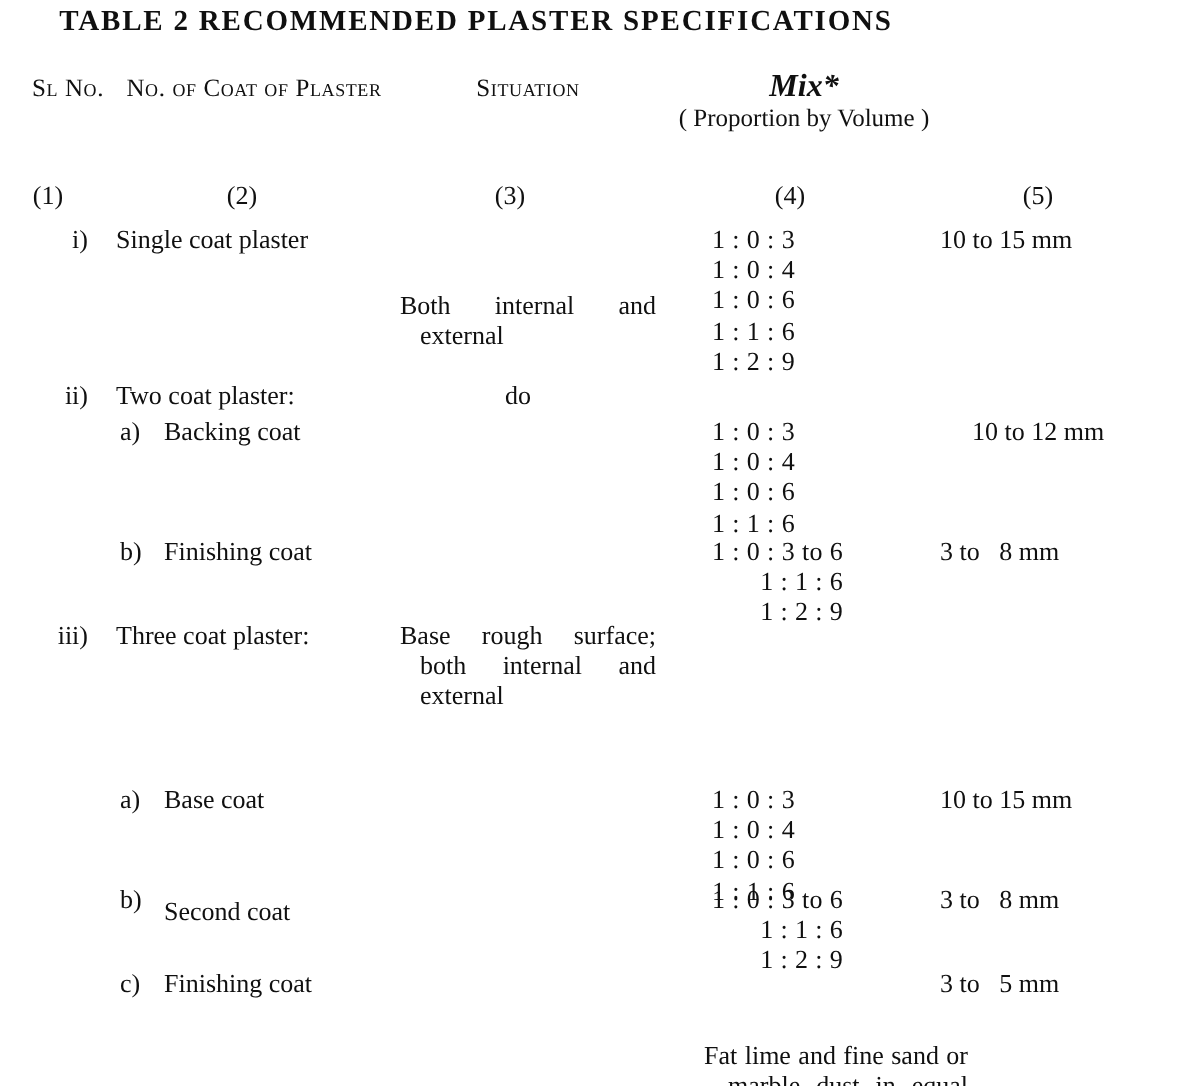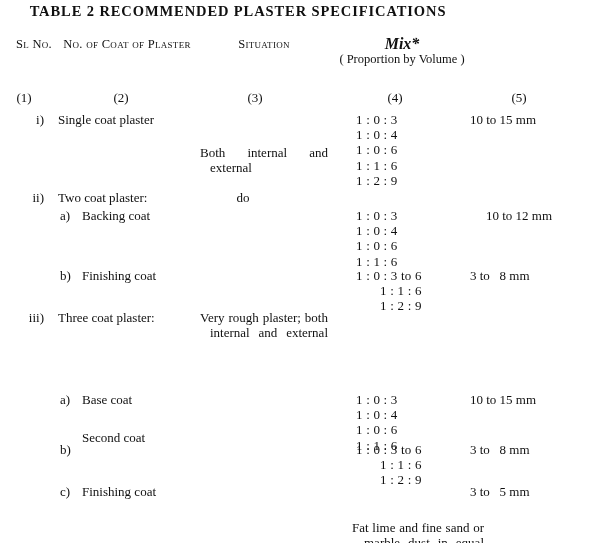--- a/index.html
+++ b/index.html
@@ -164,46 +164,46 @@
     <div class="cell c-label" style="left: 58px; top: 0px;">Single coat plaster</div>
     <div class="cell c-situation" style="left: 200px; top: 0px; margin-top: 33px;">Both internal and external</div>
     <div class="cell c-mix" style="left: 356px; top: 0px;">1 : 0 : 3
 1 : 0 : 4
 1 : 0 : 6
 1 : 1 : 6
 1 : 2 : 9</div>
     <div class="cell c-thick" style="left: 470px; top: 0px;">10 to 15 mm</div>
     <div class="cell c-sl" style="left: 8px; top: 78px;">ii)</div>
     <div class="cell c-label" style="left: 58px; top: 78px;">Two coat plaster:</div>
-    <div class="cell c-situation one-line" style="left: 184px; top: 78px;">do</div>
+    <div class="cell c-situation one-line" style="left: 200px; top: 78px;">do</div>
     <div class="cell c-sub" style="left: 60px; top: 96px;">a)</div>
     <div class="cell c-label" style="left: 82px; top: 96px;">Backing coat</div>
     <div class="cell c-mix" style="left: 356px; top: 96px;">1 : 0 : 3
 1 : 0 : 4
 1 : 0 : 6
 1 : 1 : 6</div>
     <div class="cell c-thick" style="left: 470px; top: 96px; margin-left: 16px;">10 to 12 mm</div>
     <div class="cell c-sub" style="left: 60px; top: 156px;">b)</div>
     <div class="cell c-label" style="left: 82px; top: 156px;">Finishing coat</div>
     <div class="cell c-mix" style="left: 356px; top: 156px;">1 : 0 : 3 to 6
 1 : 1 : 6
 1 : 2 : 9</div>
     <div class="cell c-thick" style="left: 470px; top: 156px;">3 to   8 mm</div>
     <div class="cell c-sl" style="left: 8px; top: 198px;">iii)</div>
     <div class="cell c-label" style="left: 58px; top: 198px;">Three coat plaster:</div>
-    <div class="cell c-situation" style="left: 200px; top: 198px;">Very rough plaster; both internal and external</div>
+    <div class="cell c-situation" style="left: 200px; top: 198px;">Base rough surface; both internal and external</div>
     <div class="cell c-sub" style="left: 60px; top: 280px;">a)</div>
     <div class="cell c-label" style="left: 82px; top: 280px;">Base coat</div>
     <div class="cell c-mix" style="left: 356px; top: 280px;">1 : 0 : 3
 1 : 0 : 4
 1 : 0 : 6
 1 : 1 : 6</div>
     <div class="cell c-thick" style="left: 470px; top: 280px;">10 to 15 mm</div>
     <div class="cell c-sub" style="left: 60px; top: 330px;">b)</div>
-    <div class="cell c-label" style="left: 82px; top: 318px;">Second coat</div>
+    <div class="cell c-label" style="left: 82px; top: 336px;">Second coat</div>
     <div class="cell c-mix" style="left: 356px; top: 330px;">1 : 0 : 3 to 6
 1 : 1 : 6
 1 : 2 : 9</div>
     <div class="cell c-thick" style="left: 470px; top: 330px;">3 to   8 mm</div>
     <div class="cell c-sub" style="left: 60px; top: 372px;">c)</div>
     <div class="cell c-label" style="left: 82px; top: 372px;">Finishing coat</div>
     <div class="cell c-mix-para" style="left: 352px; top: 372px; margin-top: 36px;">Fat lime and fine sand or marble dust in equal proportions</div>
     <div class="cell c-thick" style="left: 470px; top: 372px;">3 to   5 mm</div>
   </div>
 

